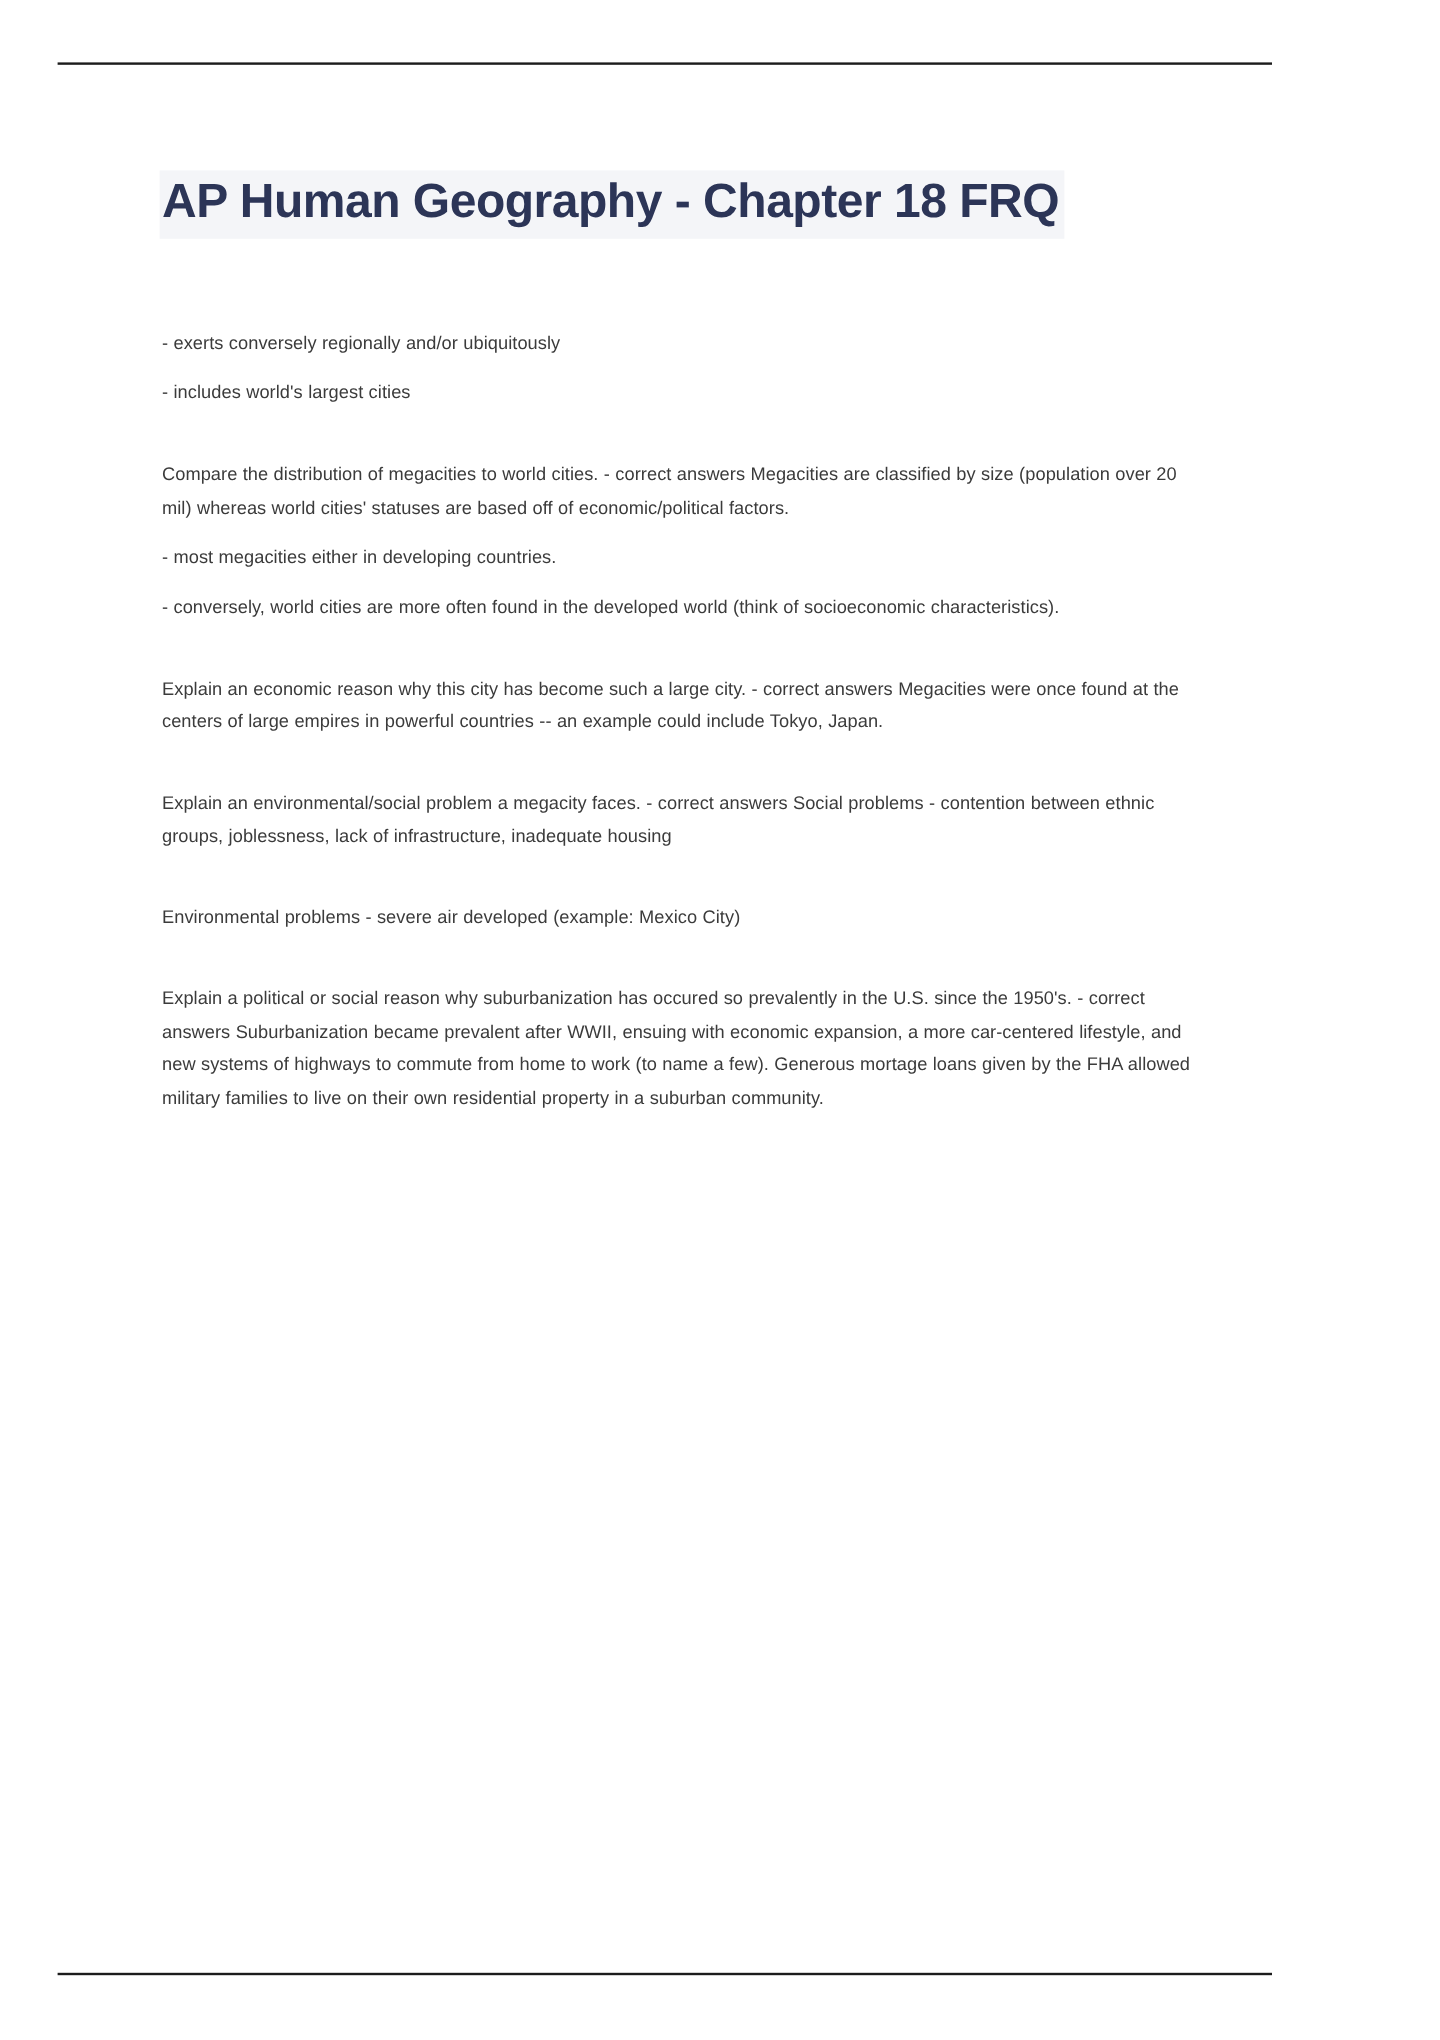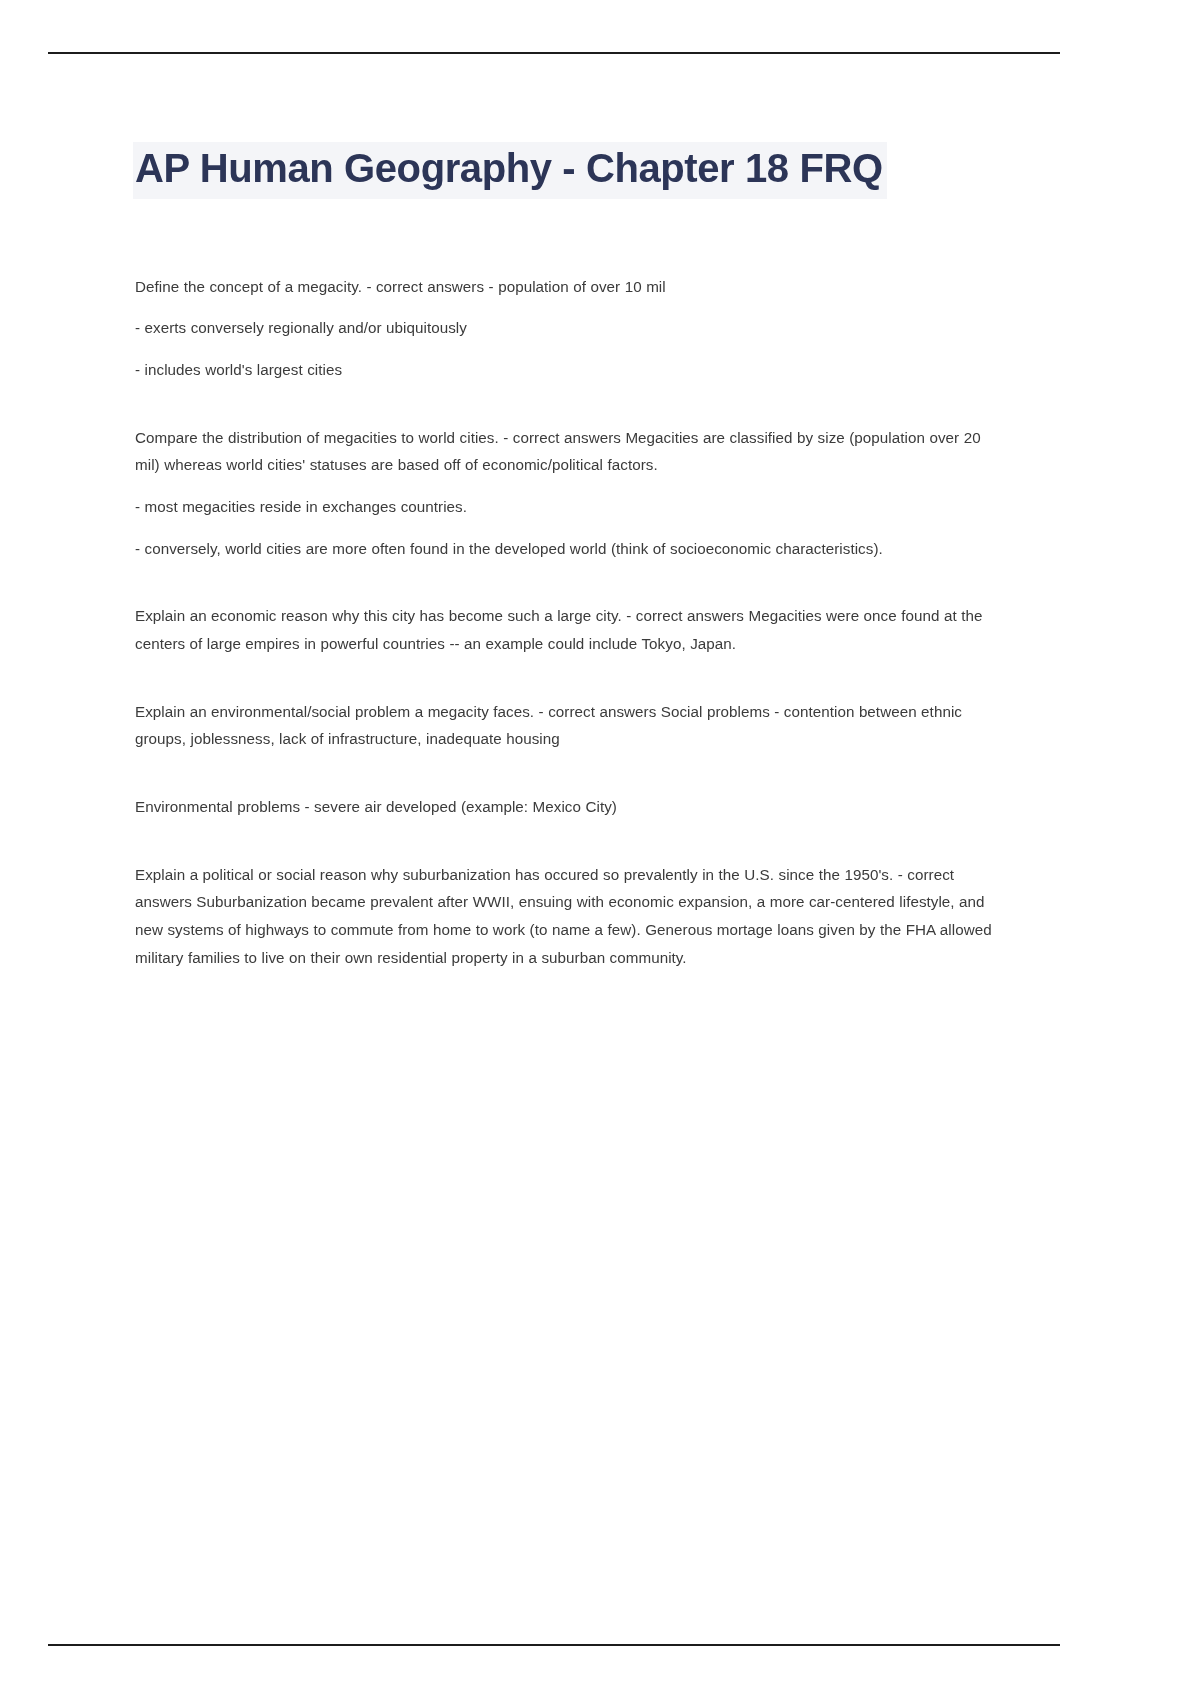--- a/index.html
+++ b/index.html
@@ -78,31 +78,30 @@
 
   <div class="rule top"></div>
 
   <div class="content">
 
     <h1 class="doc-title">AP Human Geography - Chapter 18 FRQ</h1>
 
     <div class="body-area">
 
       <div class="qa-block">
-        <p class="para">Define the concept of a megacity. - correct answers - population of over 10 mil</p>
         <p class="para">- exerts conversely regionally and/or ubiquitously</p>
         <p class="para">- includes world's largest cities</p>
       </div>
 
       <div class="qa-block">
       </div>
 
       <div class="qa-block">
         <p class="para">Compare the distribution of megacities to world cities. - correct answers Megacities are classified by size (population over 20 mil) whereas world cities' statuses are based off of economic/political factors.</p>
-        <p class="para">- most megacities reside in exchanges countries.</p>
+        <p class="para">- most megacities either in developing countries.</p>
         <p class="para">- conversely, world cities are more often found in the developed world (think of socioeconomic characteristics).</p>
       </div>
 
       <div class="qa-block">
         <p class="para">Explain an economic reason why this city has become such a large city. - correct answers Megacities were once found at the centers of large empires in powerful countries -- an example could include Tokyo, Japan.</p>
       </div>
 
       <div class="qa-block">
         <p class="para">Explain an environmental/social problem a megacity faces. - correct answers Social problems - contention between ethnic groups, joblessness, lack of infrastructure, inadequate housing</p>
       </div>

